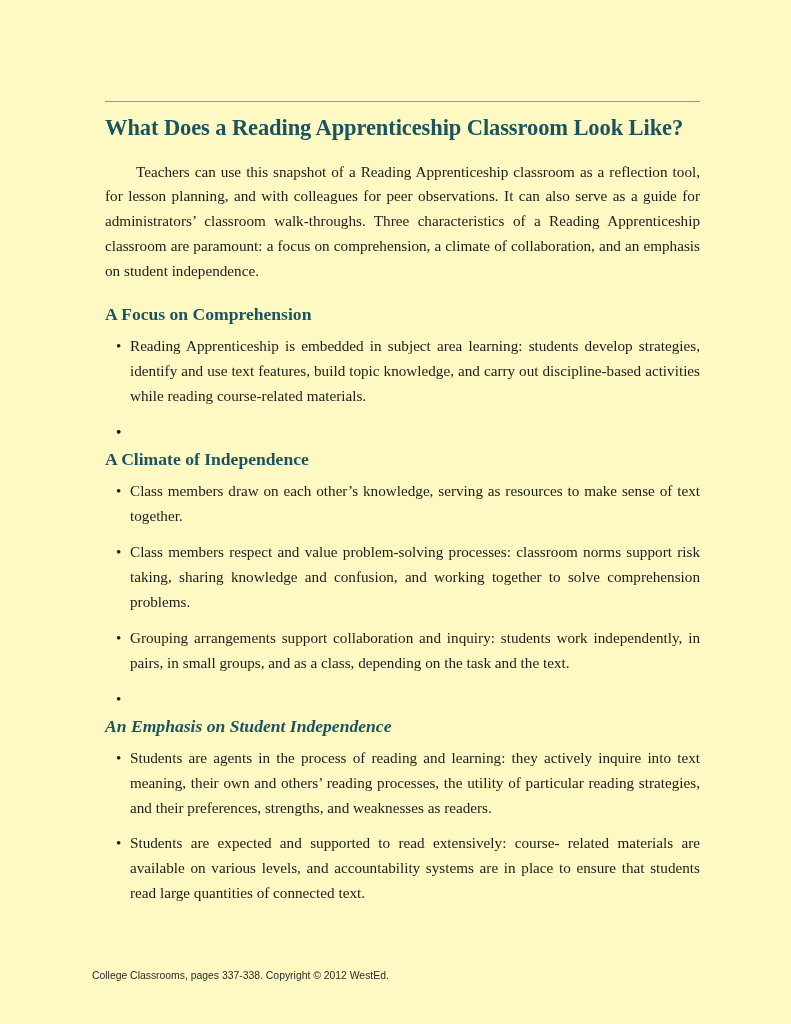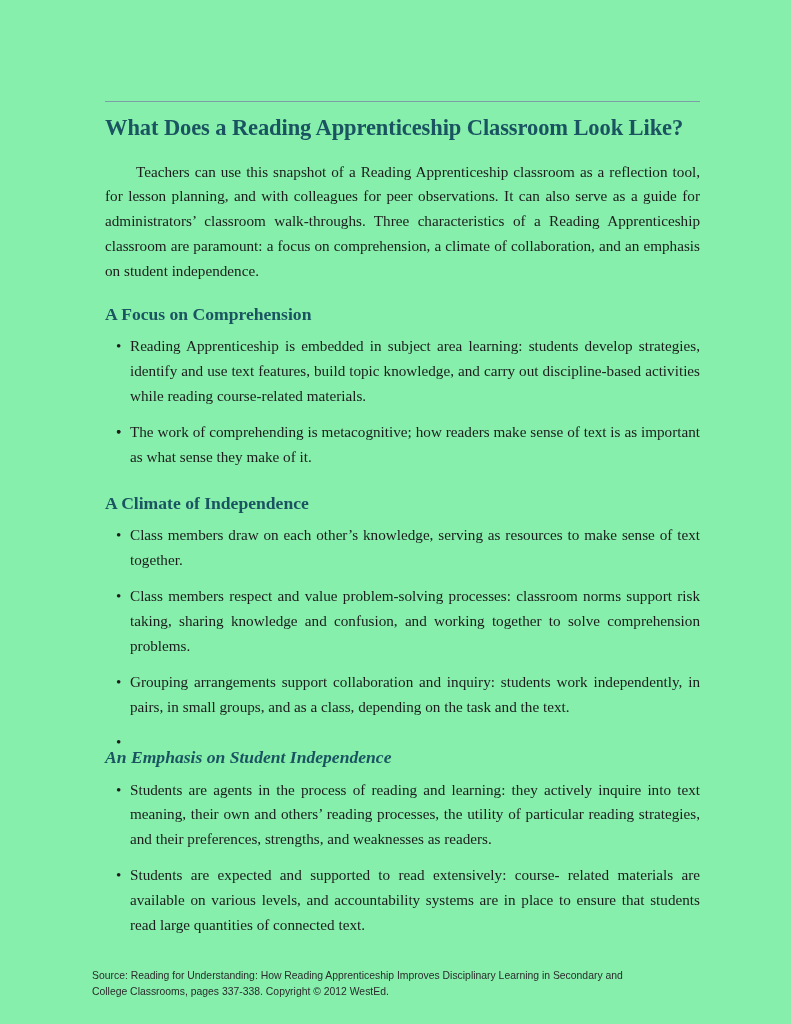--- a/index.html
+++ b/index.html
@@ -4,21 +4,21 @@
 <style>
   html, body {
     margin: 0;
     padding: 0;
     background: #ffffff;
   }
   .page {
     position: relative;
     width: 791px;
     height: 1024px;
-    background: #86efac;
+    background: #fef9c3;
     overflow: hidden;
     font-family: "Liberation Serif", "DejaVu Serif", serif;
     box-sizing: border-box;
   }
   .content {
     position: absolute;
     left: 105px;
     top: 101px;
     width: 595px;
   }
@@ -40,21 +40,21 @@
     font-size: 15.2px;
     color: #1c1c1c;
     line-height: 1.64;
     text-align: justify;
     text-indent: 31px;
     margin: 12px 0 20px 0;
     -webkit-hyphens: auto;
     hyphens: auto;
   }
   .section {
-    margin: 0 0 6px 0;
+    margin: 12px 0 6px 0;
   }
   .section-heading {
     font-size: 17.6px;
     font-weight: bold;
     color: #1a5461;
     line-height: 1.2;
     margin: 0 0 9px 0;
   }
   .bullets {
     list-style: none;
@@ -115,21 +115,20 @@
       <ul class="bullets">
         <li class="bullet">
           <span class="bullet-dot">•</span>
           <span>Reading Apprenticeship is embedded in subject area learning: students develop strategies, identify and use text features, build topic knowledge, and carry out discipline-based activities while reading course-related materials.</span>
         </li>
         <li class="bullet">
           <span class="bullet-dot">•</span>
         </li>
         <li class="bullet">
           <span class="bullet-dot">•</span>
-          <span>The work of comprehending is metacognitive; how readers make sense of text is as important as what sense they make of it.</span>
         </li>
       </ul>
     </div>
 
     <div class="section-gap"></div>
 
     <div class="section">
       <h2 class="section-heading" style="color: rgb(26, 84, 97);">A Climate of Independence</h2>
       <ul class="bullets">
         <li class="bullet">
@@ -163,17 +162,16 @@
           <span class="bullet-dot">•</span>
           <span>Students are expected and supported to read extensively: course- related materials are available on various levels, and accountability systems are in place to ensure that students read large quantities of connected text.</span>
         </li>
 
       </ul>
     </div>
 
   </div>
 
   <div class="footnote">
-    <div>Source: Reading for Understanding: How Reading Apprenticeship Improves Disciplinary Learning in Secondary and</div>
     <div>College Classrooms, pages 337-338. Copyright © 2012 WestEd.</div>
   </div>
 
 </div>
 
 </body></html>

